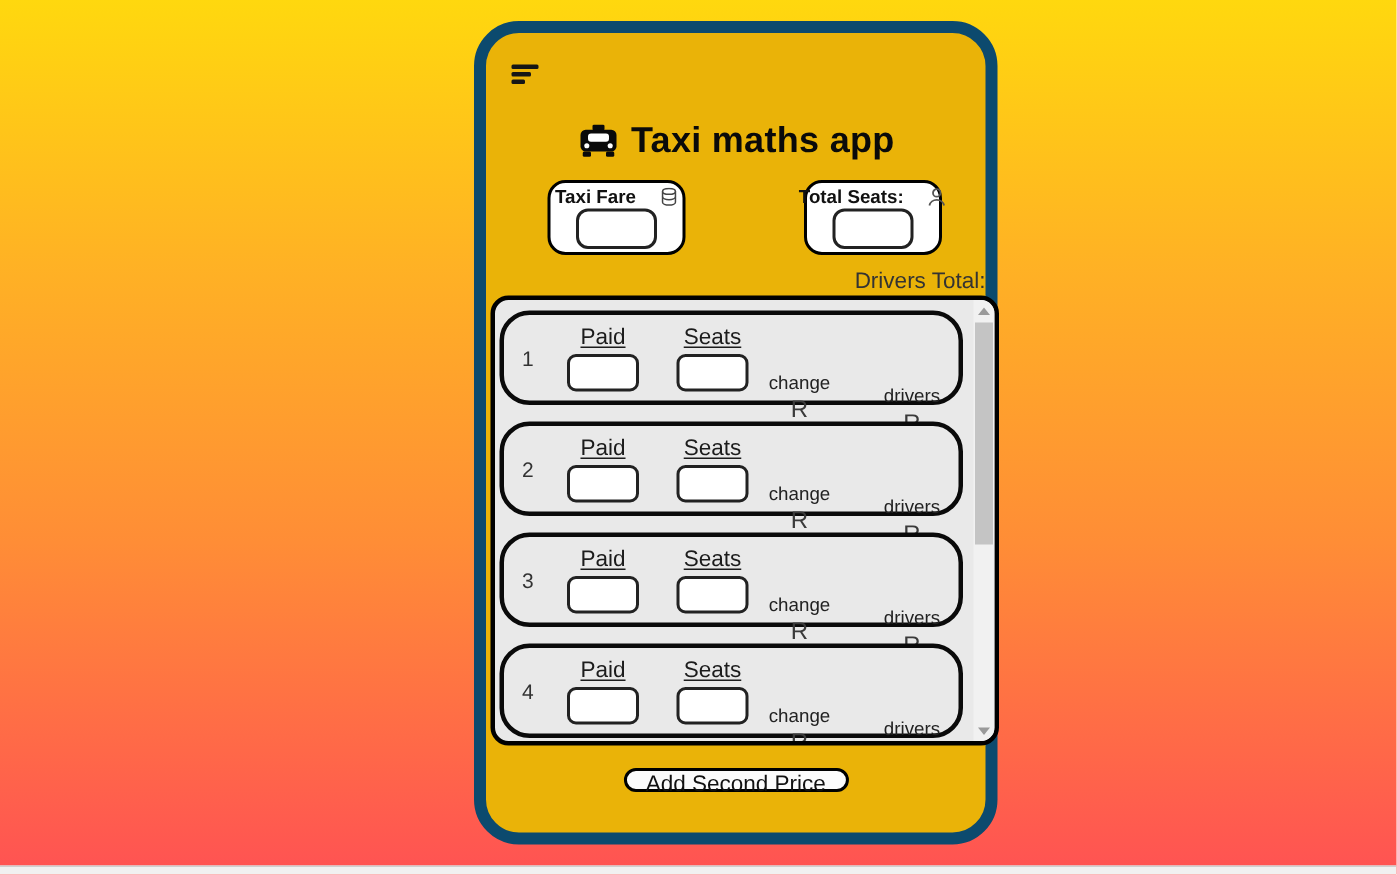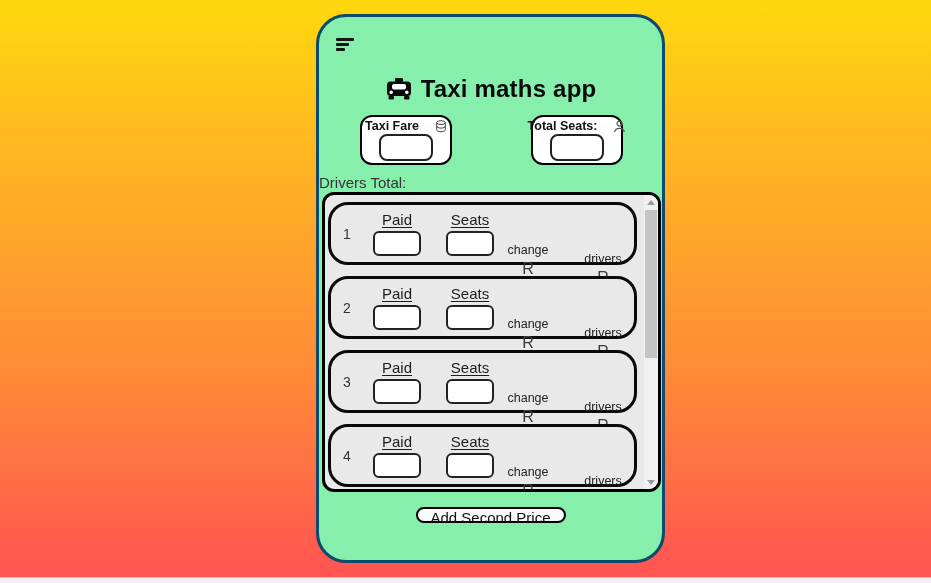--- a/index.html
+++ b/index.html
@@ -12,21 +12,21 @@
 
   
   .hscroll {
     position:absolute; left:0; bottom:0; width:931px; height:6px;
     background:#f1f1f1; border-top:1px solid #cfcfcf;
   }
 
   
   .phone {
     position:absolute; left:316px; top:14px; width:349px; height:549px;
-    background:#86efac; border:3px solid #0c4a6e; border-radius:30px;
+    background:#eab308; border:8px solid #0c4a6e; border-radius:30px;
   }
 
   
   .menu-icon { position:absolute; left:17px; top:21px; width:20px; height:14px; cursor:pointer; }
   .menu-icon .b { background:#161616; margin-bottom:2px; border-radius:1px; }
   .menu-icon .b1 { width:18px; height:2.5px; }
   .menu-icon .b2 { width:13px; height:3px; }
   .menu-icon .b3 { width:9px;  height:3px; }
 
   
@@ -49,21 +49,21 @@
     display:flex; align-items:center; gap:16px; white-space:nowrap;
   }
   .top-box input {
     margin-top:1px; width:54px; height:27px;
     border:2px solid #222; border-radius:8px; background:#fff;
     font-size:14px; text-align:center; outline:none;
   }
 
   .drivers-total {
     position:absolute; left:0; top:157px; width:100%;
-    text-align:left; font-size:15px; color:#333;
+    text-align:right; font-size:15px; color:#333;
   }
 
   
   .list {
     position:absolute; left:3px; top:175px; width:339px; height:300px;
     border:3px solid #000; border-radius:12px; background:#e9e9e9;
     overflow:hidden;
   }
   .rows { position:absolute; left:3px; top:7px; width:309px; }
   .row {

